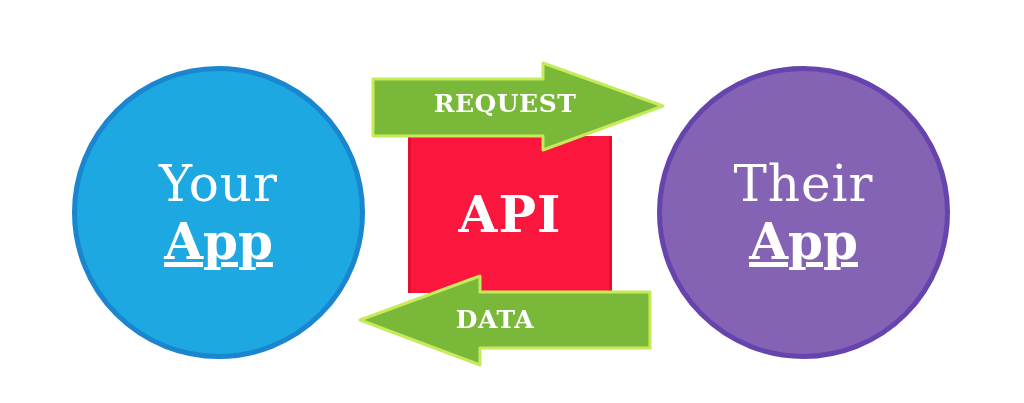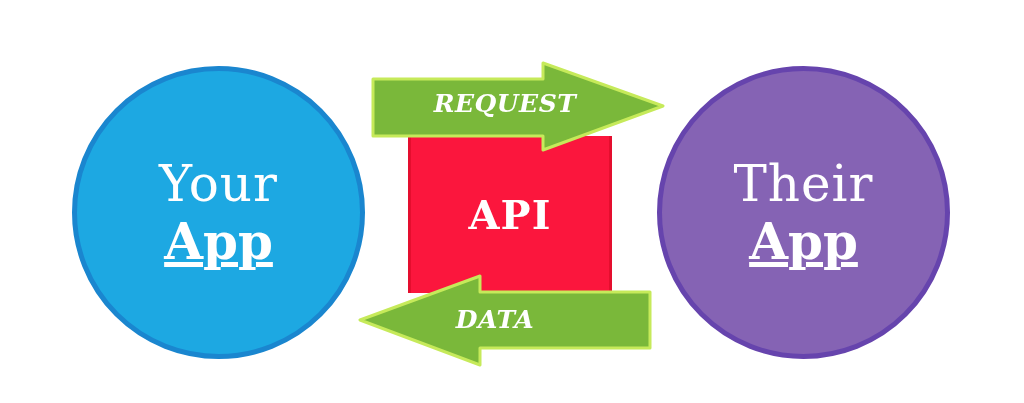--- a/index.html
+++ b/index.html
@@ -66,38 +66,37 @@
       border-left: 3px solid #e40e2e;
       border-right: 3px solid #e40e2e;
       display: flex;
       align-items: center;
       justify-content: center;
     }
     #api-box .api-label {
       color: #ffffff;
       font-family: "DejaVu Serif", serif;
       font-weight: bold;
-      font-size: 40px;
+      font-size: 50px;
       letter-spacing: 1px;
     }
     .arrow {
       position: absolute;
       left: 0;
       top: 0;
     }
     .arrow-label {
       position: absolute;
       color: #ffffff;
       font-family: "DejaVu Serif", serif;
       font-weight: bold;
       font-size: 25px;
       letter-spacing: 0.5px;
       white-space: nowrap;
       text-align: center;
-      font-style: italic;
     }
     #request-label {
       left: 400px;
       top: 89px;
       width: 210px;
     }
     #data-label {
       left: 420px;
       top: 305px;
       width: 150px;

